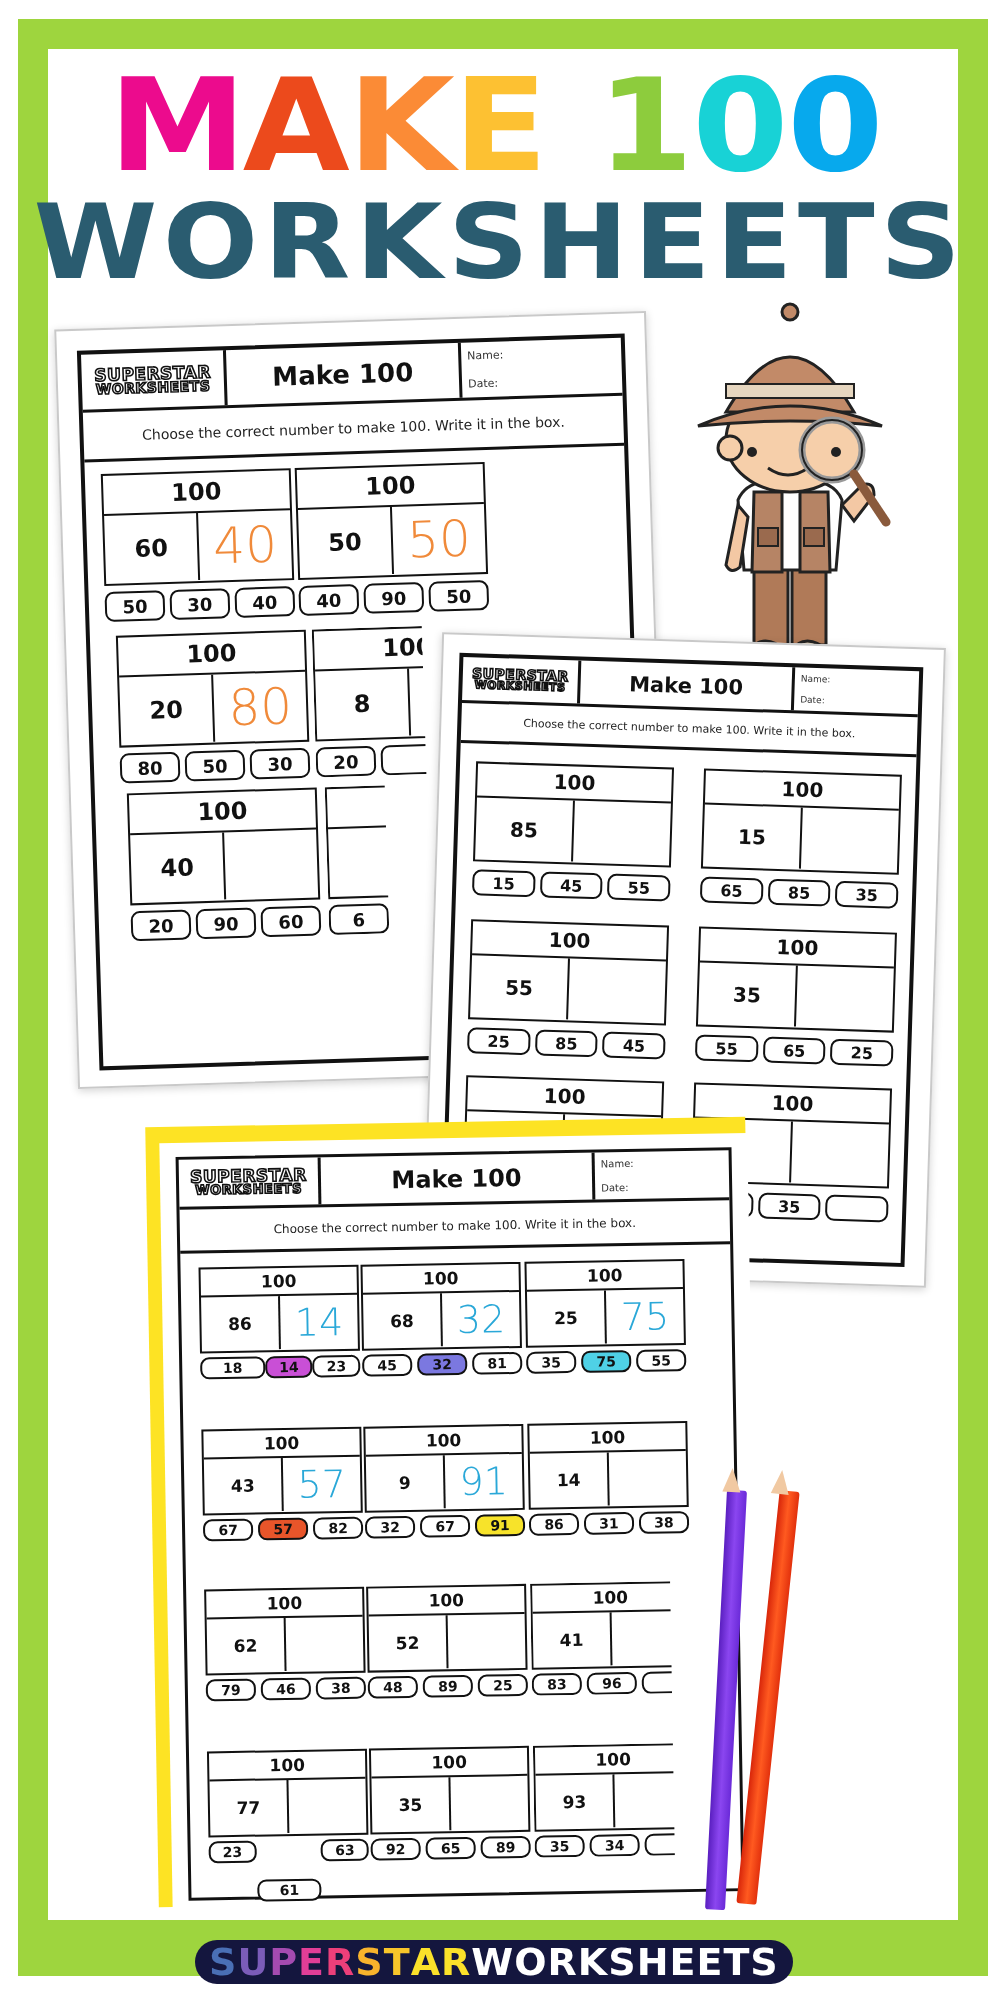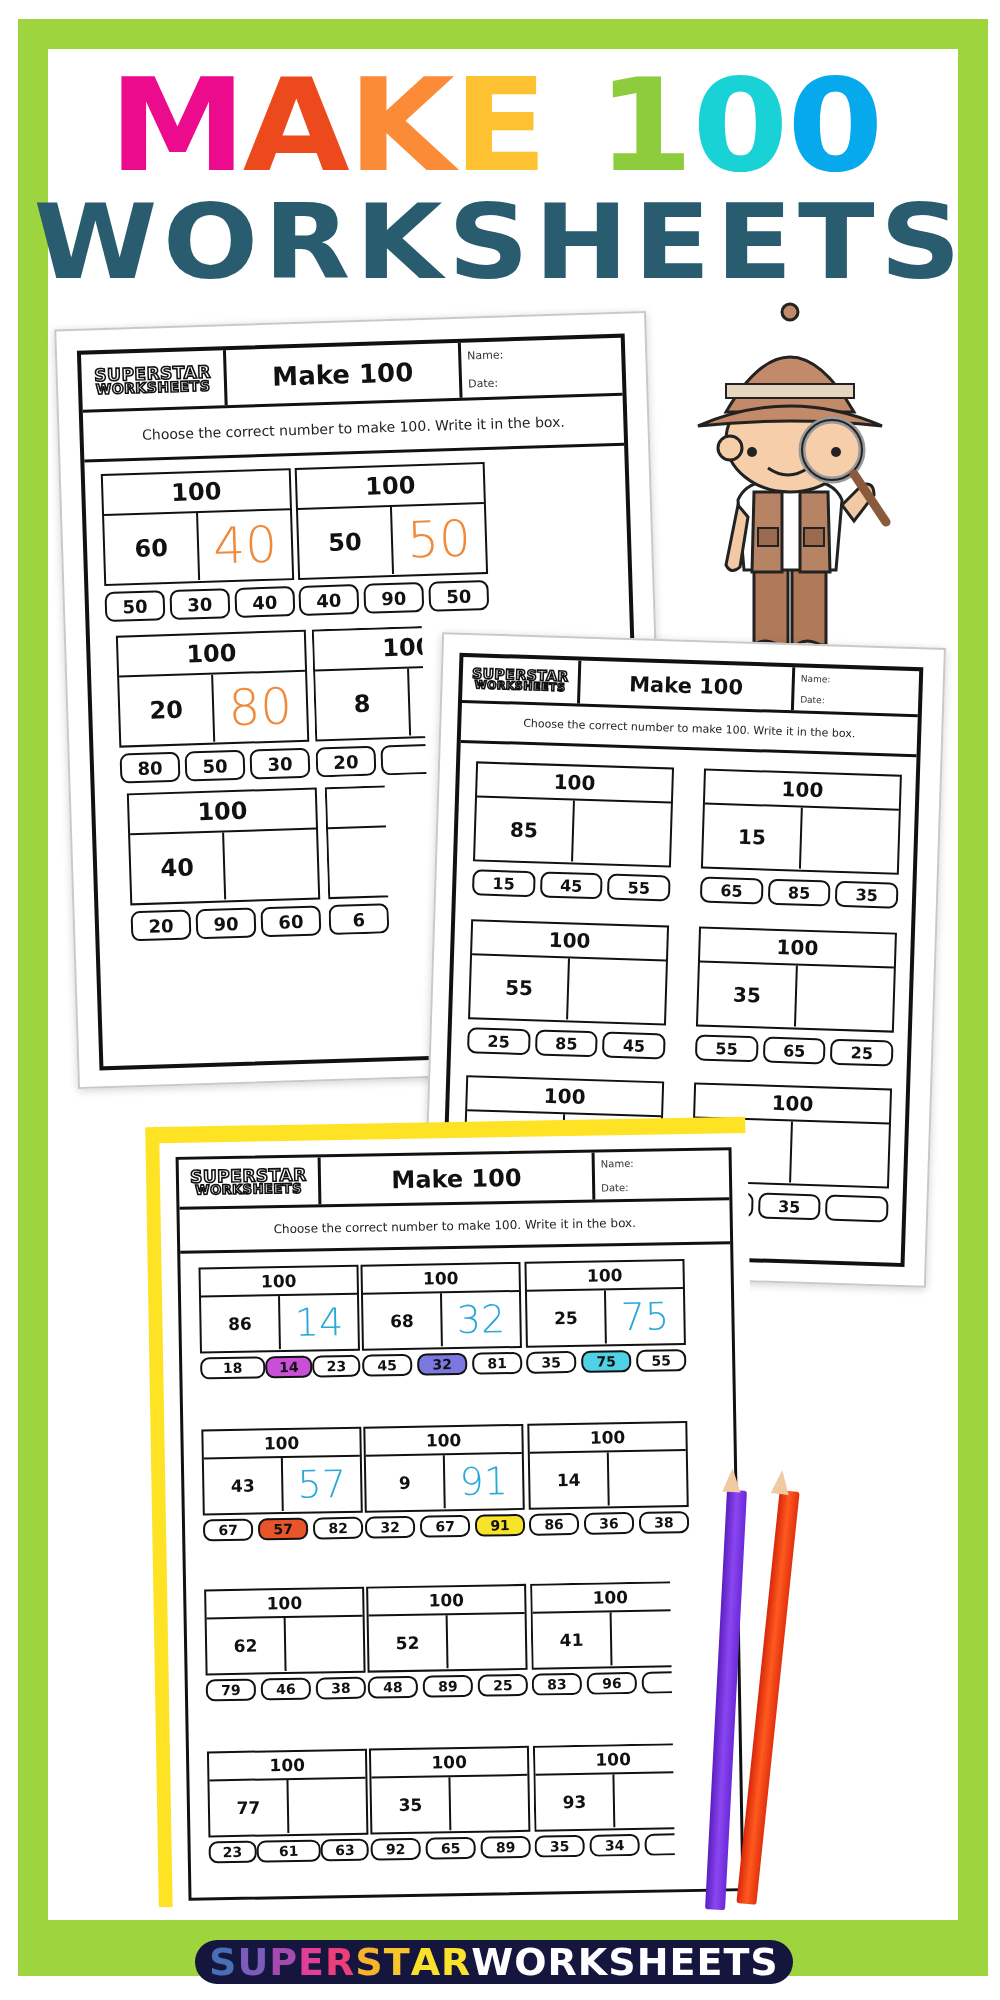--- a/index.html
+++ b/index.html
@@ -383,21 +383,21 @@
         <div class="prob" style="left: 344px; top: 270px; width: 160px; height: 112px;">
           <div class="pbox" style="height: 86px;">
             <div class="ptop" style="height: 28px; font-size: 17px;">100</div>
             <div class="pbot" style="height: 53px;">
               <div class="pleft" style="font-size: 17px;">14</div>
               <div class="pright" style="font-size: 38px; color: rgb(42, 168, 216);"></div>
             </div>
           </div>
           <div class="opts" style="top: 90px; height: 22px;">
             <div class="opt" style="width: 50px; height: 22px; font-size: 14px;">86</div>
-            <div class="opt" style="width: 50px; height: 22px; font-size: 14px;">36</div>
+            <div class="opt" style="width: 50px; height: 22px; font-size: 14px;">31</div>
             <div class="opt" style="width: 50px; height: 22px; font-size: 14px;">38</div>
           </div>
         </div>
         <div class="prob" style="left: 18px; top: 430px; width: 160px; height: 112px;">
           <div class="pbox" style="height: 86px;">
             <div class="ptop" style="height: 28px; font-size: 17px;">100</div>
             <div class="pbot" style="height: 53px;">
               <div class="pleft" style="font-size: 17px;">62</div>
               <div class="pright" style="font-size: 38px; color: rgb(42, 168, 216);"></div>
             </div>
@@ -439,21 +439,21 @@
         <div class="prob" style="left: 18px; top: 592px; width: 160px; height: 112px;">
           <div class="pbox" style="height: 86px;">
             <div class="ptop" style="height: 28px; font-size: 17px;">100</div>
             <div class="pbot" style="height: 53px;">
               <div class="pleft" style="font-size: 17px;">77</div>
               <div class="pright" style="font-size: 38px; color: rgb(42, 168, 216);"></div>
             </div>
           </div>
           <div class="opts" style="top: 90px; height: 22px;">
             <div class="opt" style="width: 50px; height: 22px; font-size: 14px;">23</div>
-            <div class="opt" style="width: 68px; height: 22px; font-size: 14px;">61</div>
+            <div class="opt" style="width: 68px; height: 22px; font-size: 14px; margin-top: 39px;">61</div>
             <div class="opt" style="width: 50px; height: 22px; font-size: 14px;">63</div>
           </div>
         </div>
         <div class="prob" style="left: 180px; top: 592px; width: 160px; height: 112px;">
           <div class="pbox" style="height: 86px;">
             <div class="ptop" style="height: 28px; font-size: 17px;">100</div>
             <div class="pbot" style="height: 53px;">
               <div class="pleft" style="font-size: 17px;">35</div>
               <div class="pright" style="font-size: 38px; color: rgb(42, 168, 216);"></div>
             </div>

